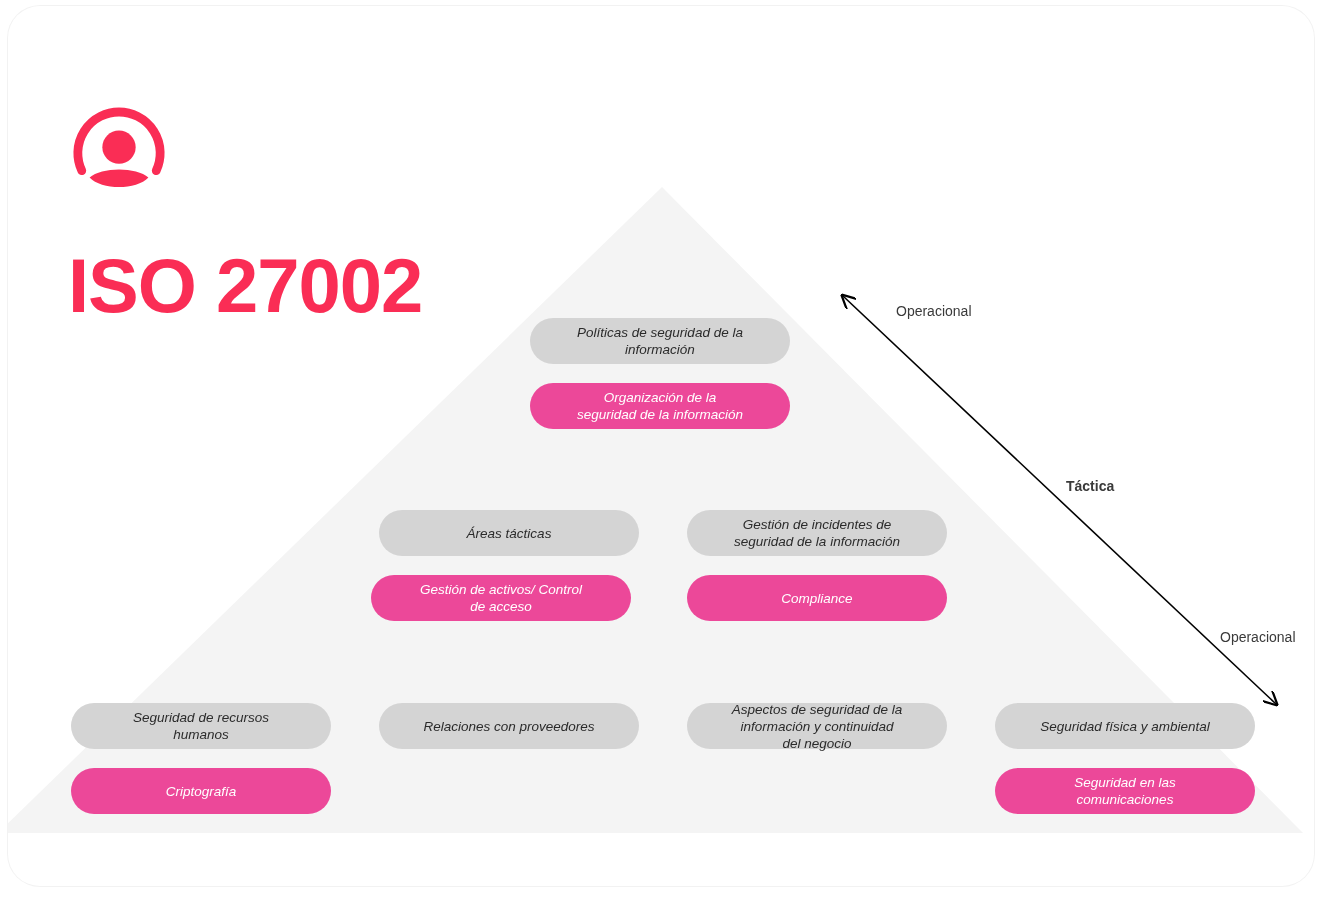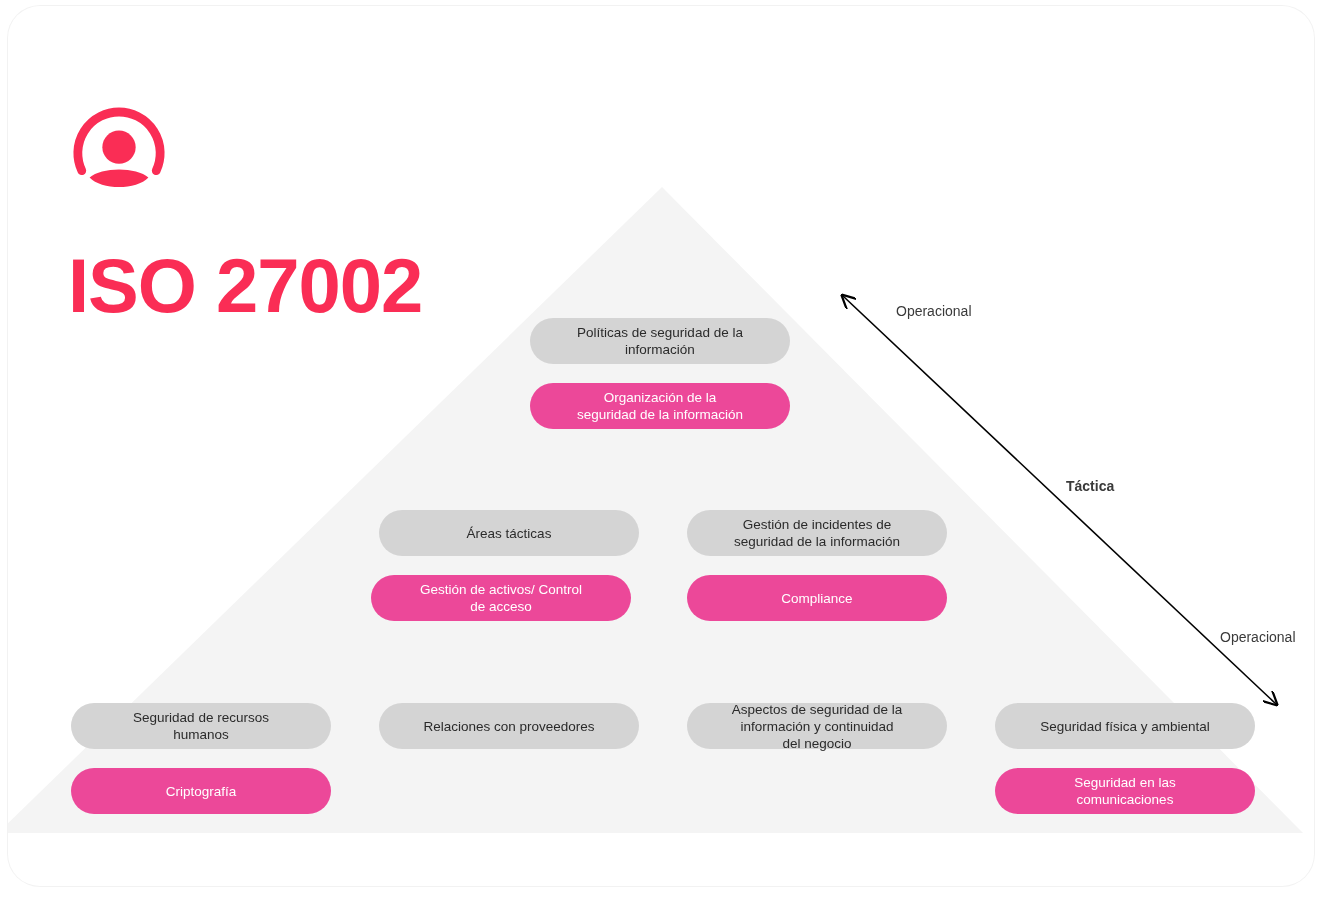--- a/index.html
+++ b/index.html
@@ -82,21 +82,21 @@
     box-sizing: border-box;
   }
   .pill.gray {
     background: #D4D4D4;
     color: #2b2b2b;
   }
   .pill.pink {
     background: #ec4899;
     color: #ffffff;
   }
-  .pill span { display: block; white-space: pre-line; }
+  .pill span { display: block; white-space: pre-line; font-style: italic; }
 
   
   .arrow-label {
     position: absolute;
     font-size: 14px;
     color: #3a3a3a;
     white-space: nowrap;
   }
 
   .arrow-svg {

